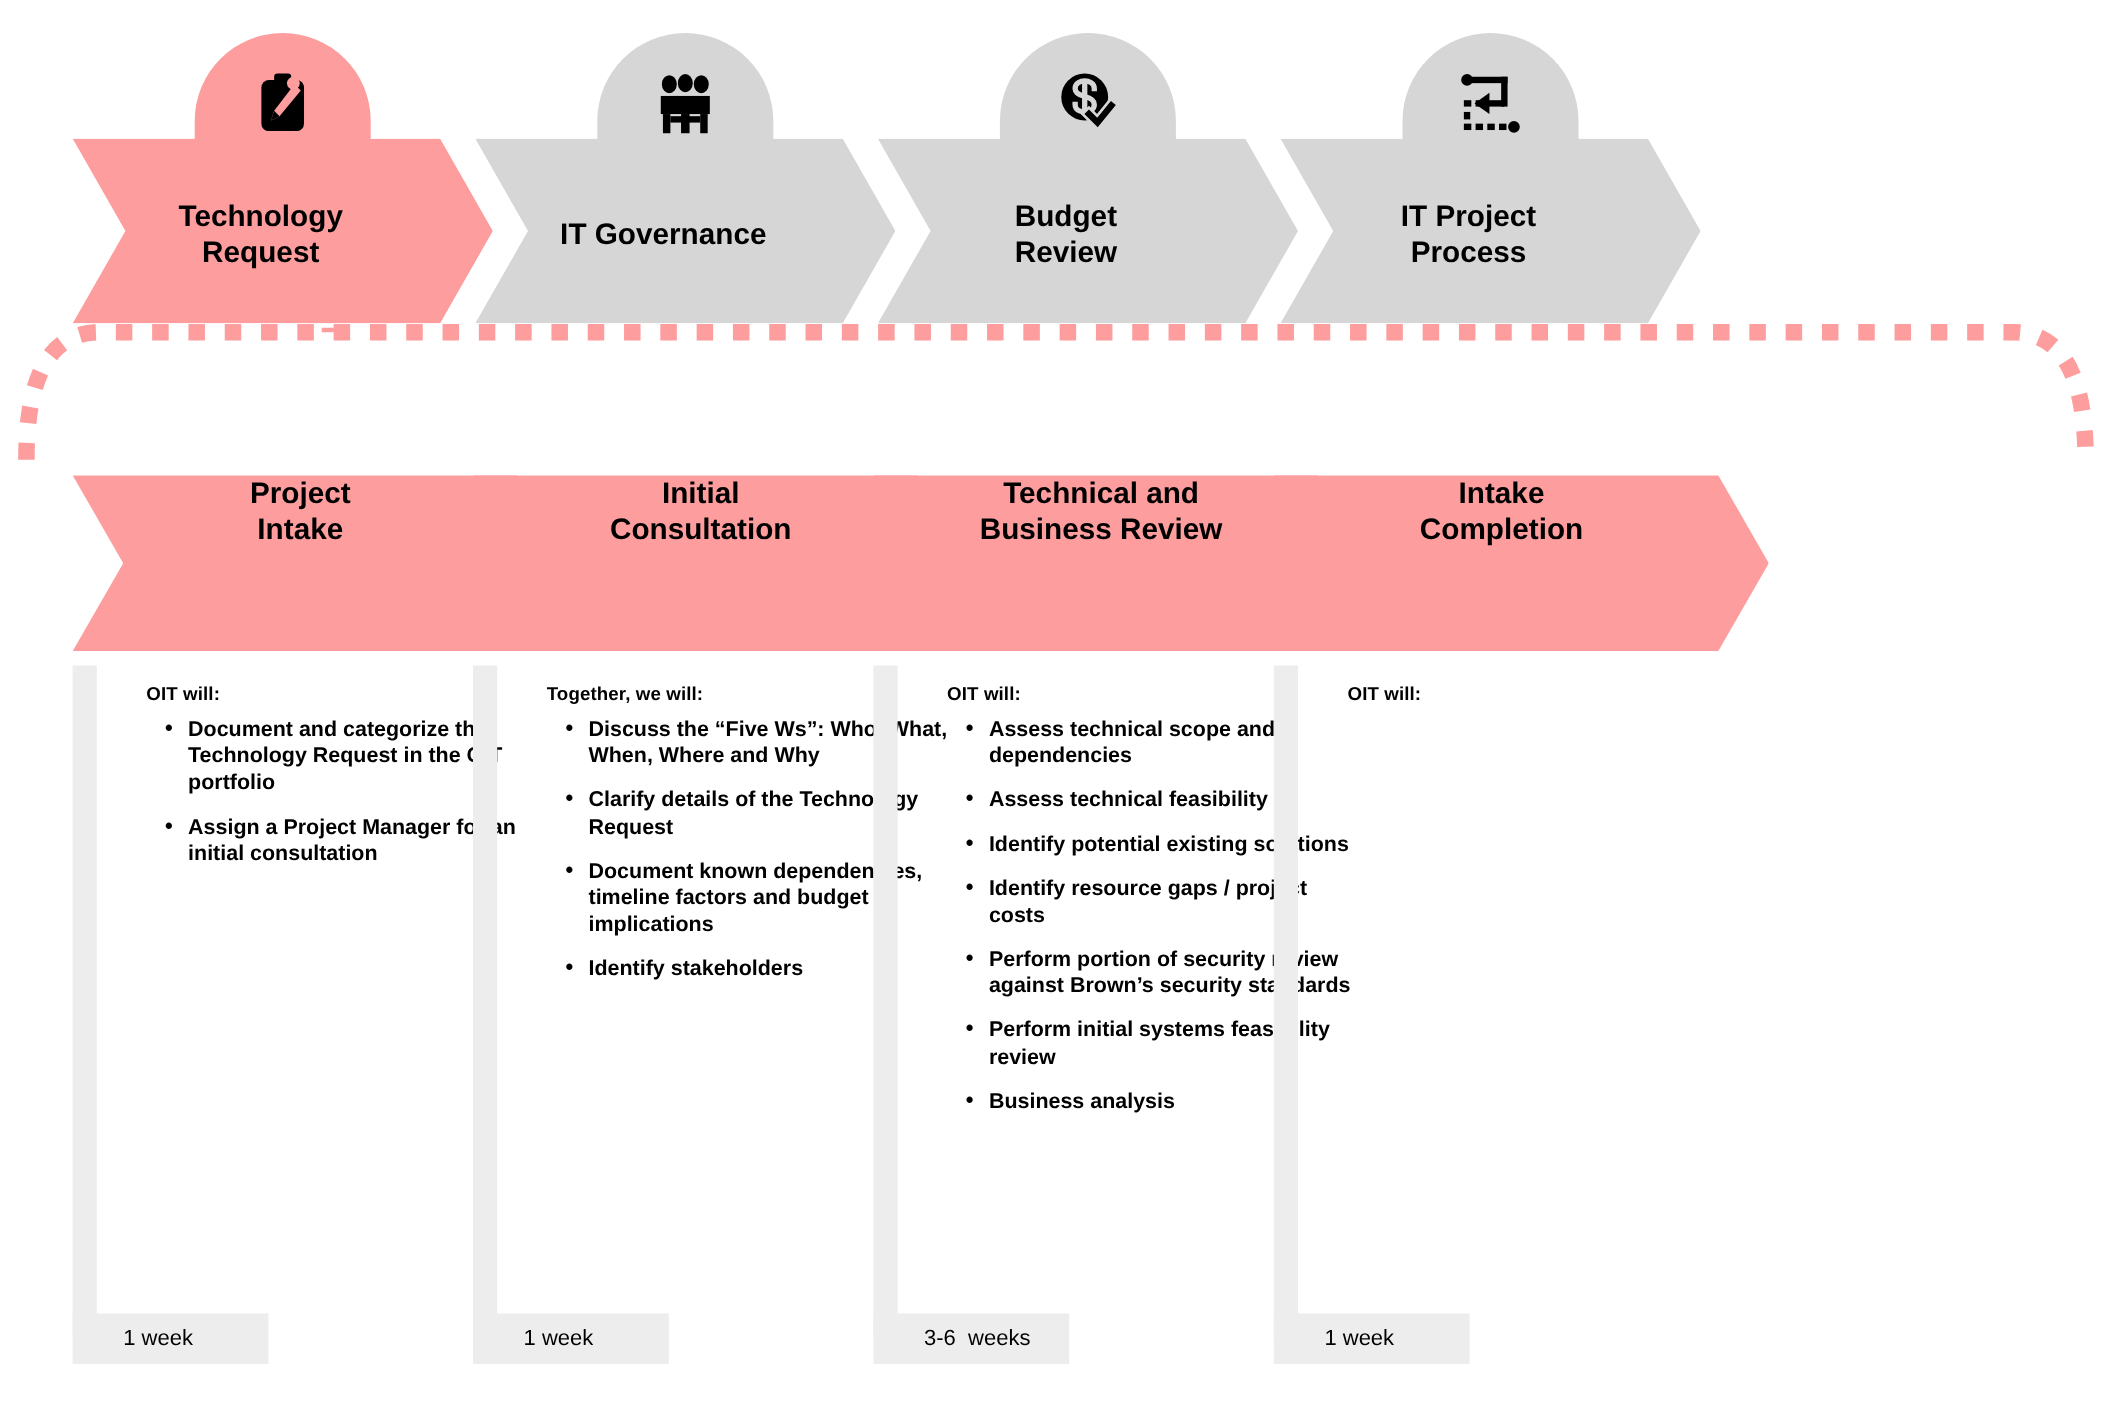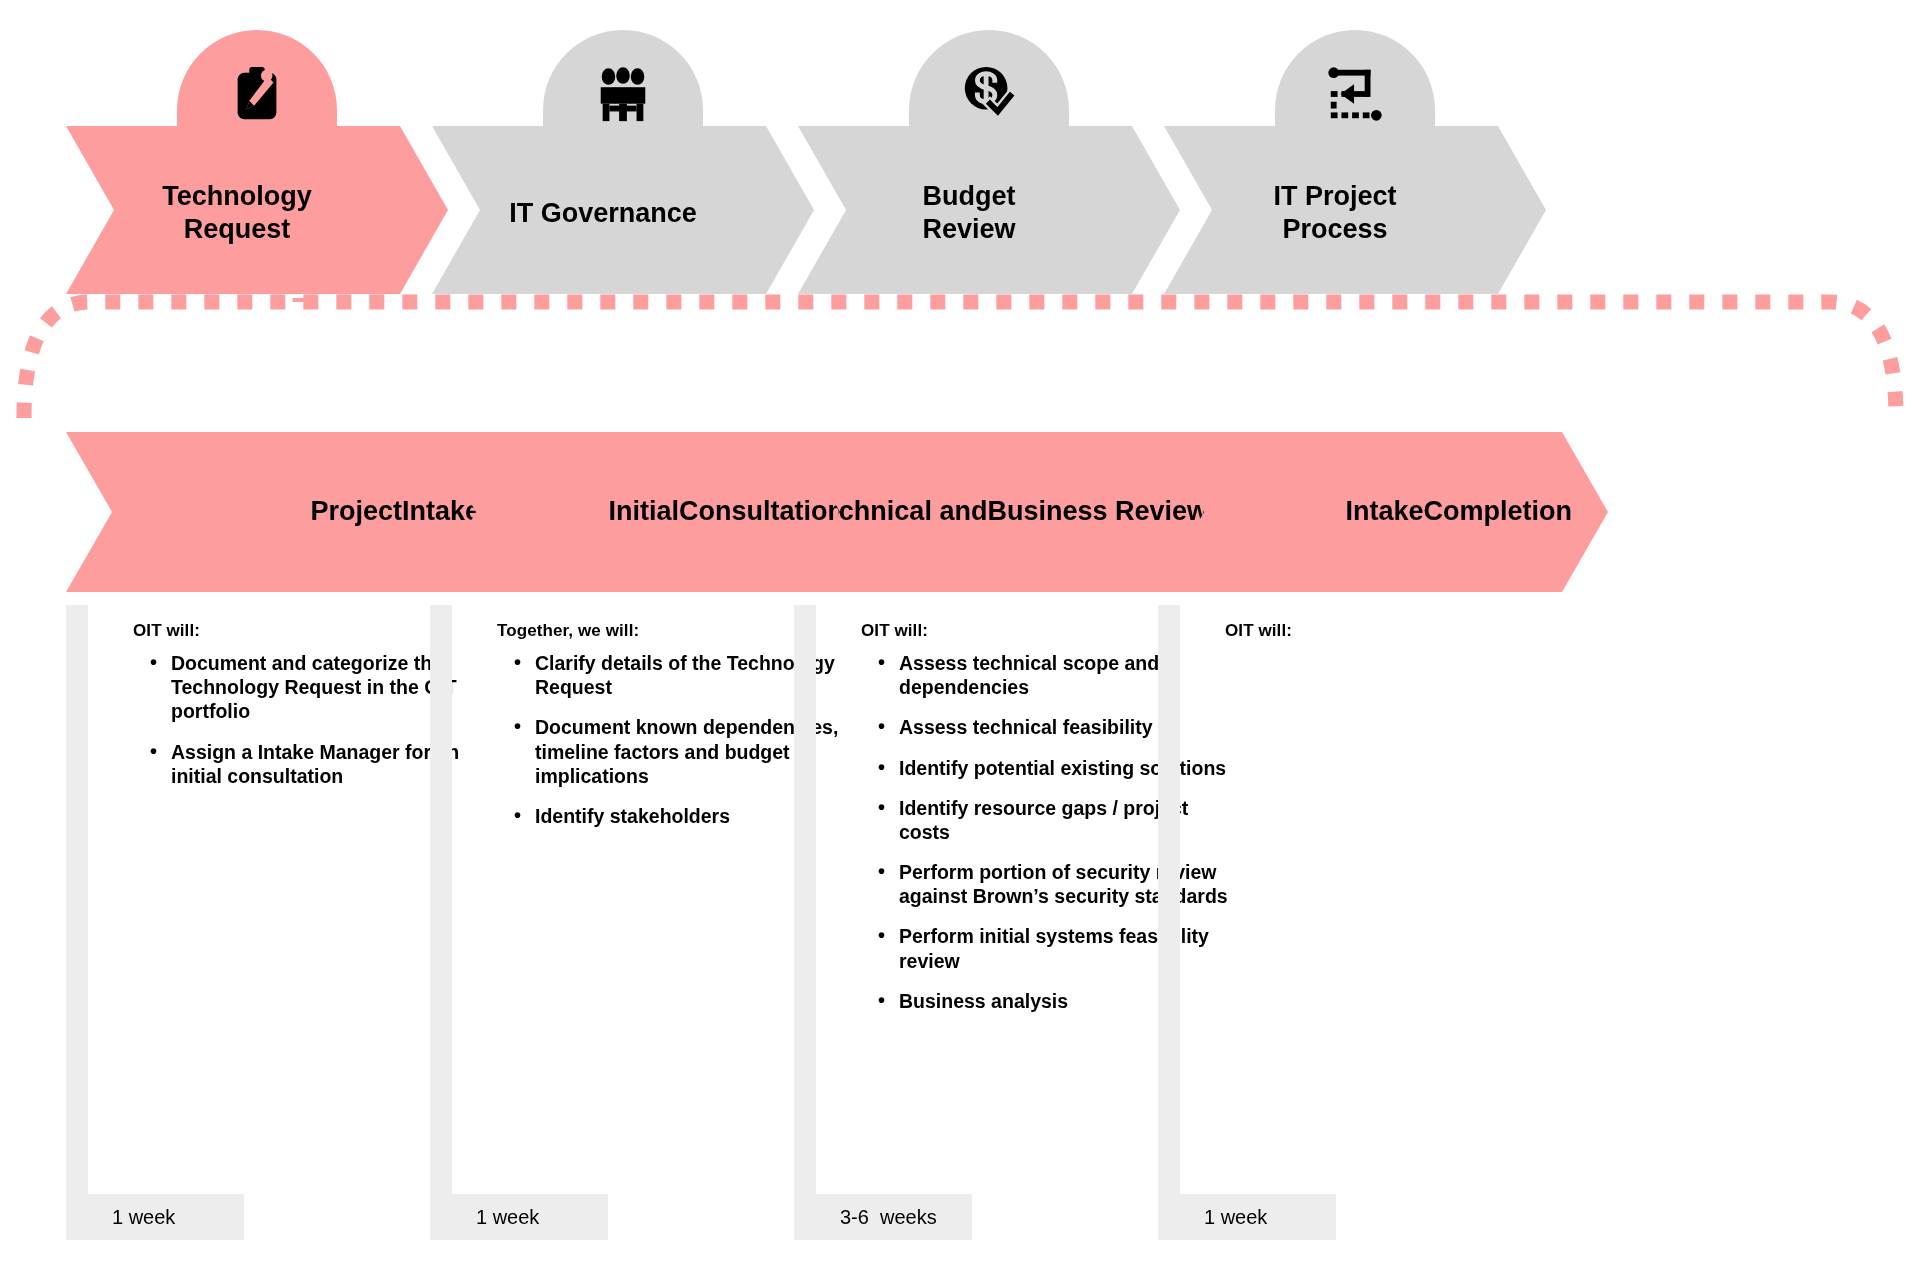--- a/index.html
+++ b/index.html
@@ -47,21 +47,21 @@
 
   
   .bottom-row { position: absolute; left: 0; top: 432px; width: 1920px; height: 856px; }
 
   .col { position: absolute; top: 0; width: 450px; }
 
   .col .head {
     position: relative; height: 160px;
     background: #fd9d9d;
     clip-path: polygon(0 0, calc(100% - 46px) 0, 100% 50%, calc(100% - 46px) 100%, 0 100%, 46px 50%);
-    display: flex; align-items: center; justify-content: flex-end;
+    display: flex; flex-direction: column; align-items: center; justify-content: flex-start;
     padding-right: 36px;
   }
   .col .head .t {
     font-size: 27px; font-weight: 700; line-height: 1.24; color: #000; text-align: center;
   }
 
   .col .body {
     position: relative; margin-top: 13px;
     height: 610px;
     padding-left: 40px;
@@ -190,34 +190,35 @@
 
     <div class="col" style="left:66px;">
       <div class="head">
         <div class="t">Project</div>
         <div class="t">Intake</div>
       </div>
       <div class="body">
         <div class="sub">OIT will:</div>
         <ul>
           <li>Document and categorize the Technology Request in the OIT portfolio</li>
-          <li>Assign a Intake Manager for an initial consultation</li>
+          <li>Assign a Project Manager for an initial consultation</li>
         </ul>
       </div>
       <div class="badge">1 week</div>
     </div>
 
     <div class="col" style="left:430px;">
       <div class="head">
         <div class="t">Initial</div>
         <div class="t">Consultation</div>
       </div>
       <div class="body">
         <div class="sub">Together, we will:</div>
         <ul>
+          <li>Discuss the “Five Ws”: Who, What, When, Where and Why</li>
           <li>Clarify details of the Technology Request</li>
           <li>Document known dependencies, timeline factors and budget implications</li>
           <li>Identify stakeholders</li>
         </ul>
       </div>
       <div class="badge">1 week</div>
     </div>
 
     <div class="col" style="left:794px;">
       <div class="head">

